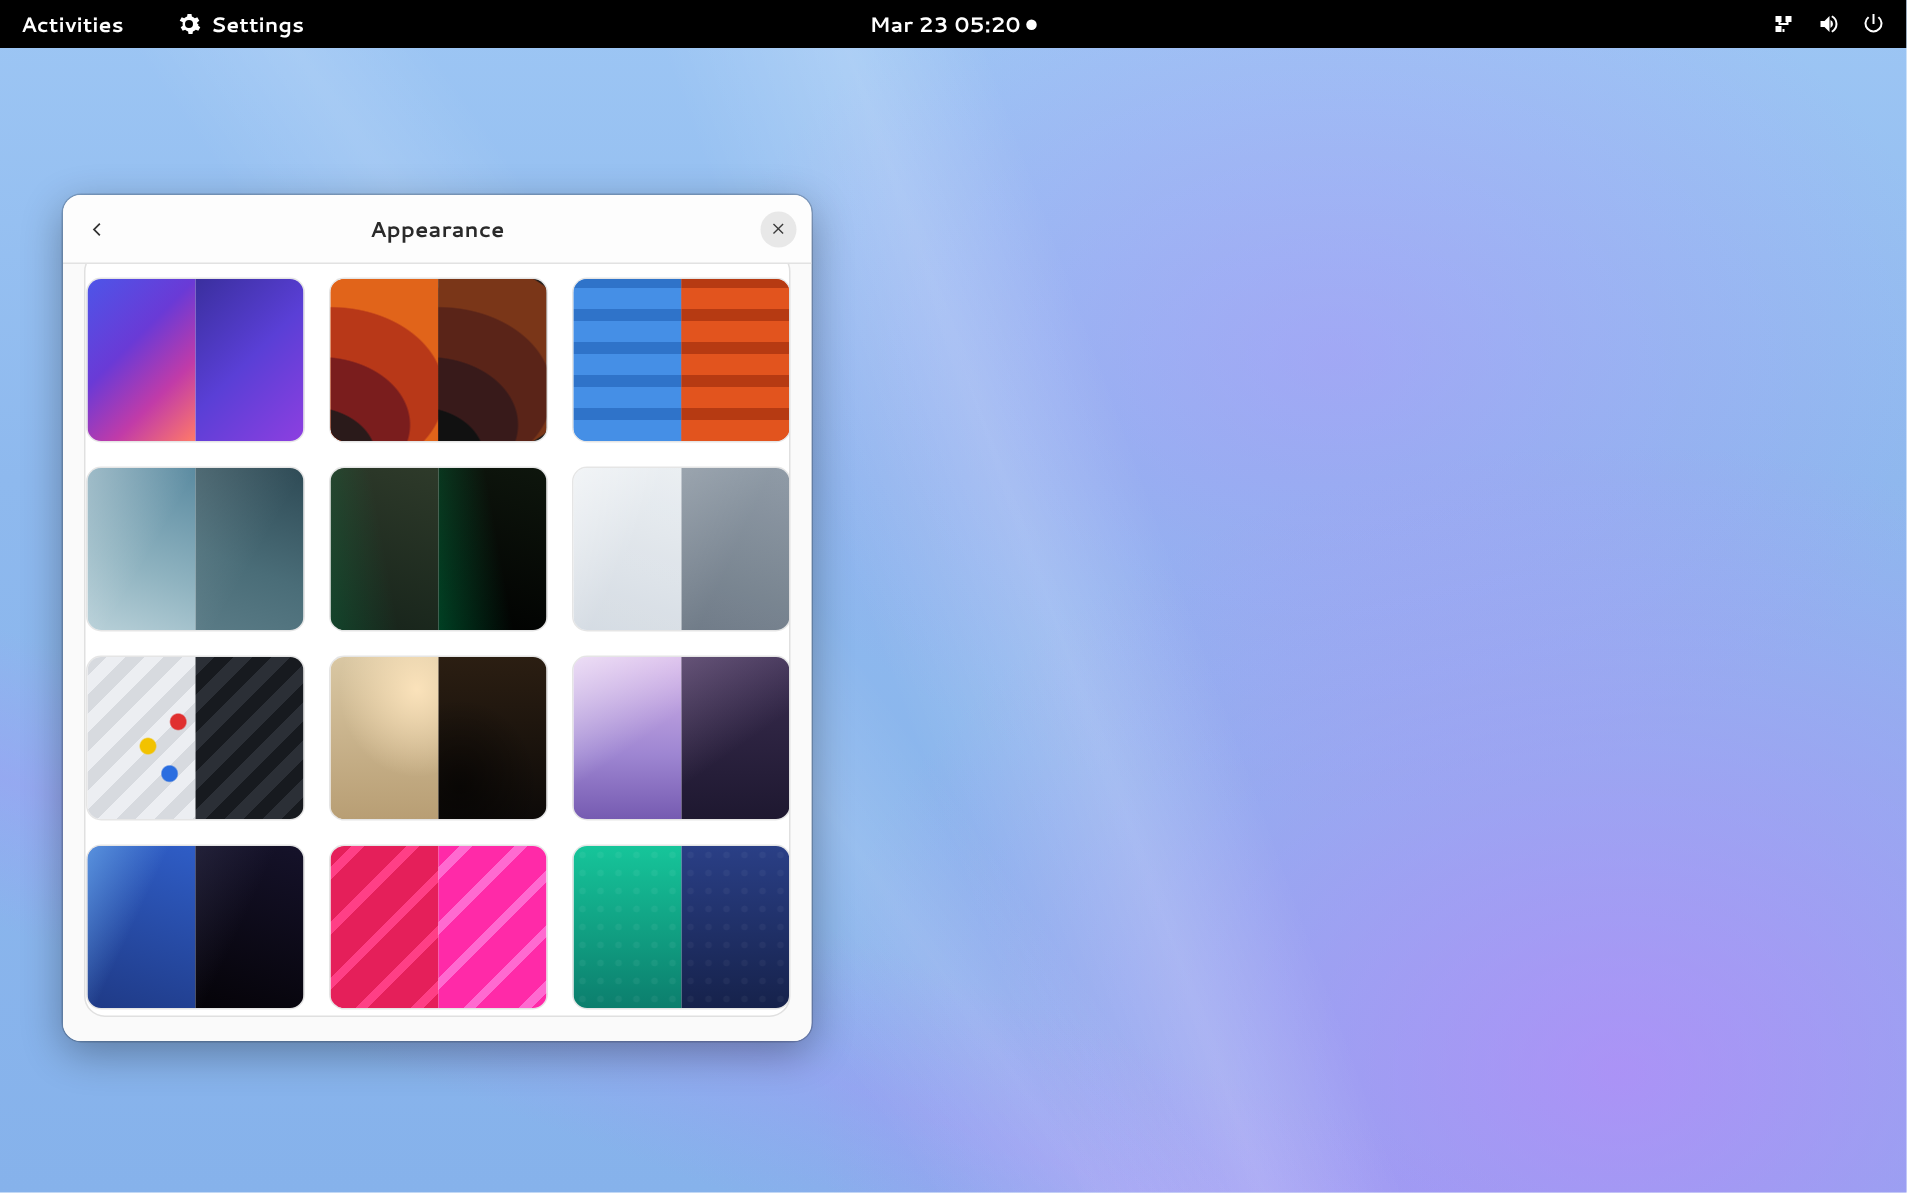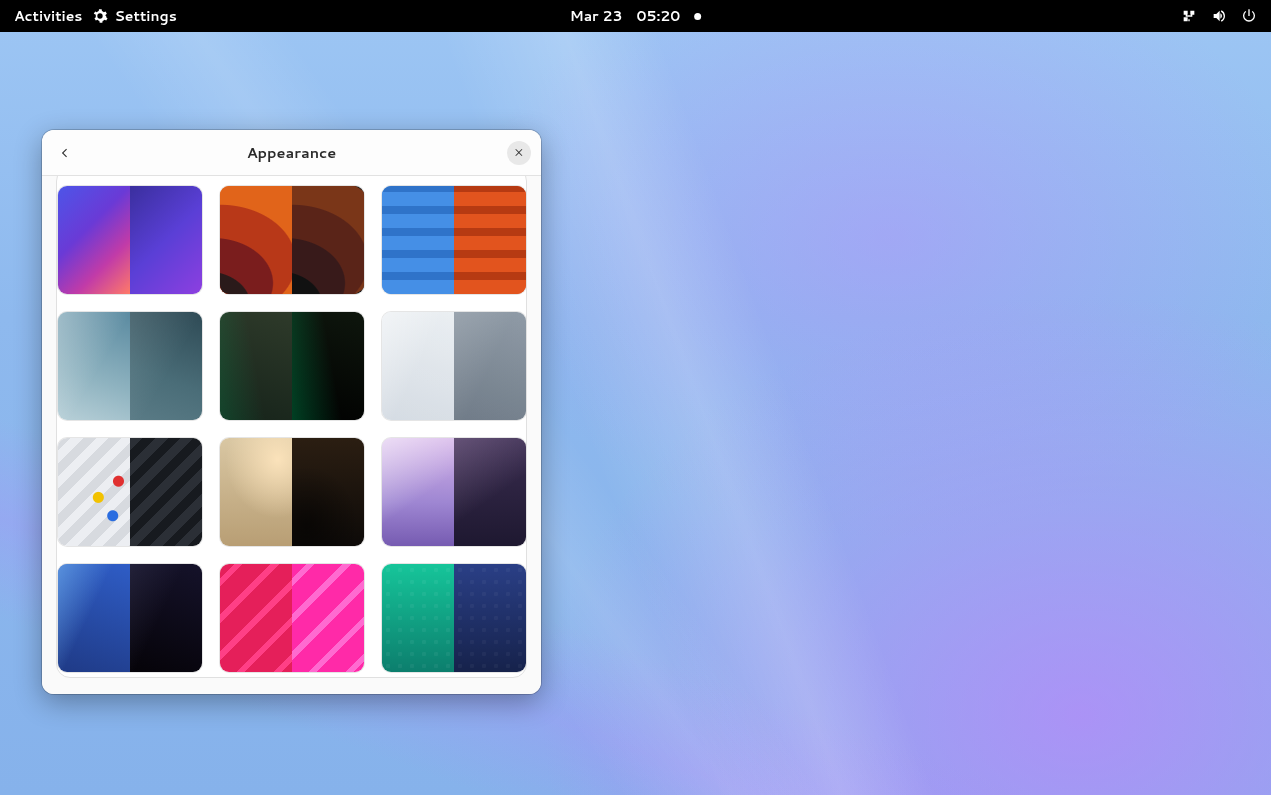--- a/index.html
+++ b/index.html
@@ -22,23 +22,23 @@
 
   
   .topbar {
     position: absolute; top: 0; left: 0; right: 0;
     height: 32px;
     background: #000; color: #fff;
     display: flex; align-items: center;
     padding: 0 14px;
     font-weight: 700; font-size: 14px;
   }
-  .tb-left { display: flex; align-items: center; gap: 10px; }
+  .tb-left { display: flex; align-items: center; gap: 36px; }
   .tb-app { display: flex; align-items: center; gap: 6px; }
-  .tb-center { position: absolute; left: 50%; transform: translateX(-50%); display: flex; align-items: center; gap: 14px; }
+  .tb-center { position: absolute; left: 50%; transform: translateX(-50%); display: flex; align-items: center; gap: 4px; }
   .tb-right { margin-left: auto; display: flex; align-items: center; gap: 14px; }
   .dot { width: 7px; height: 7px; border-radius: 50%; background: #fff; }
   .ico { display: inline-flex; }
   .ico svg { width: 16px; height: 16px; fill: #fff; display: block; }
 
   
   .window {
     position: absolute;
     left: 42px; top: 130px;
     width: 499px; height: 564px;

